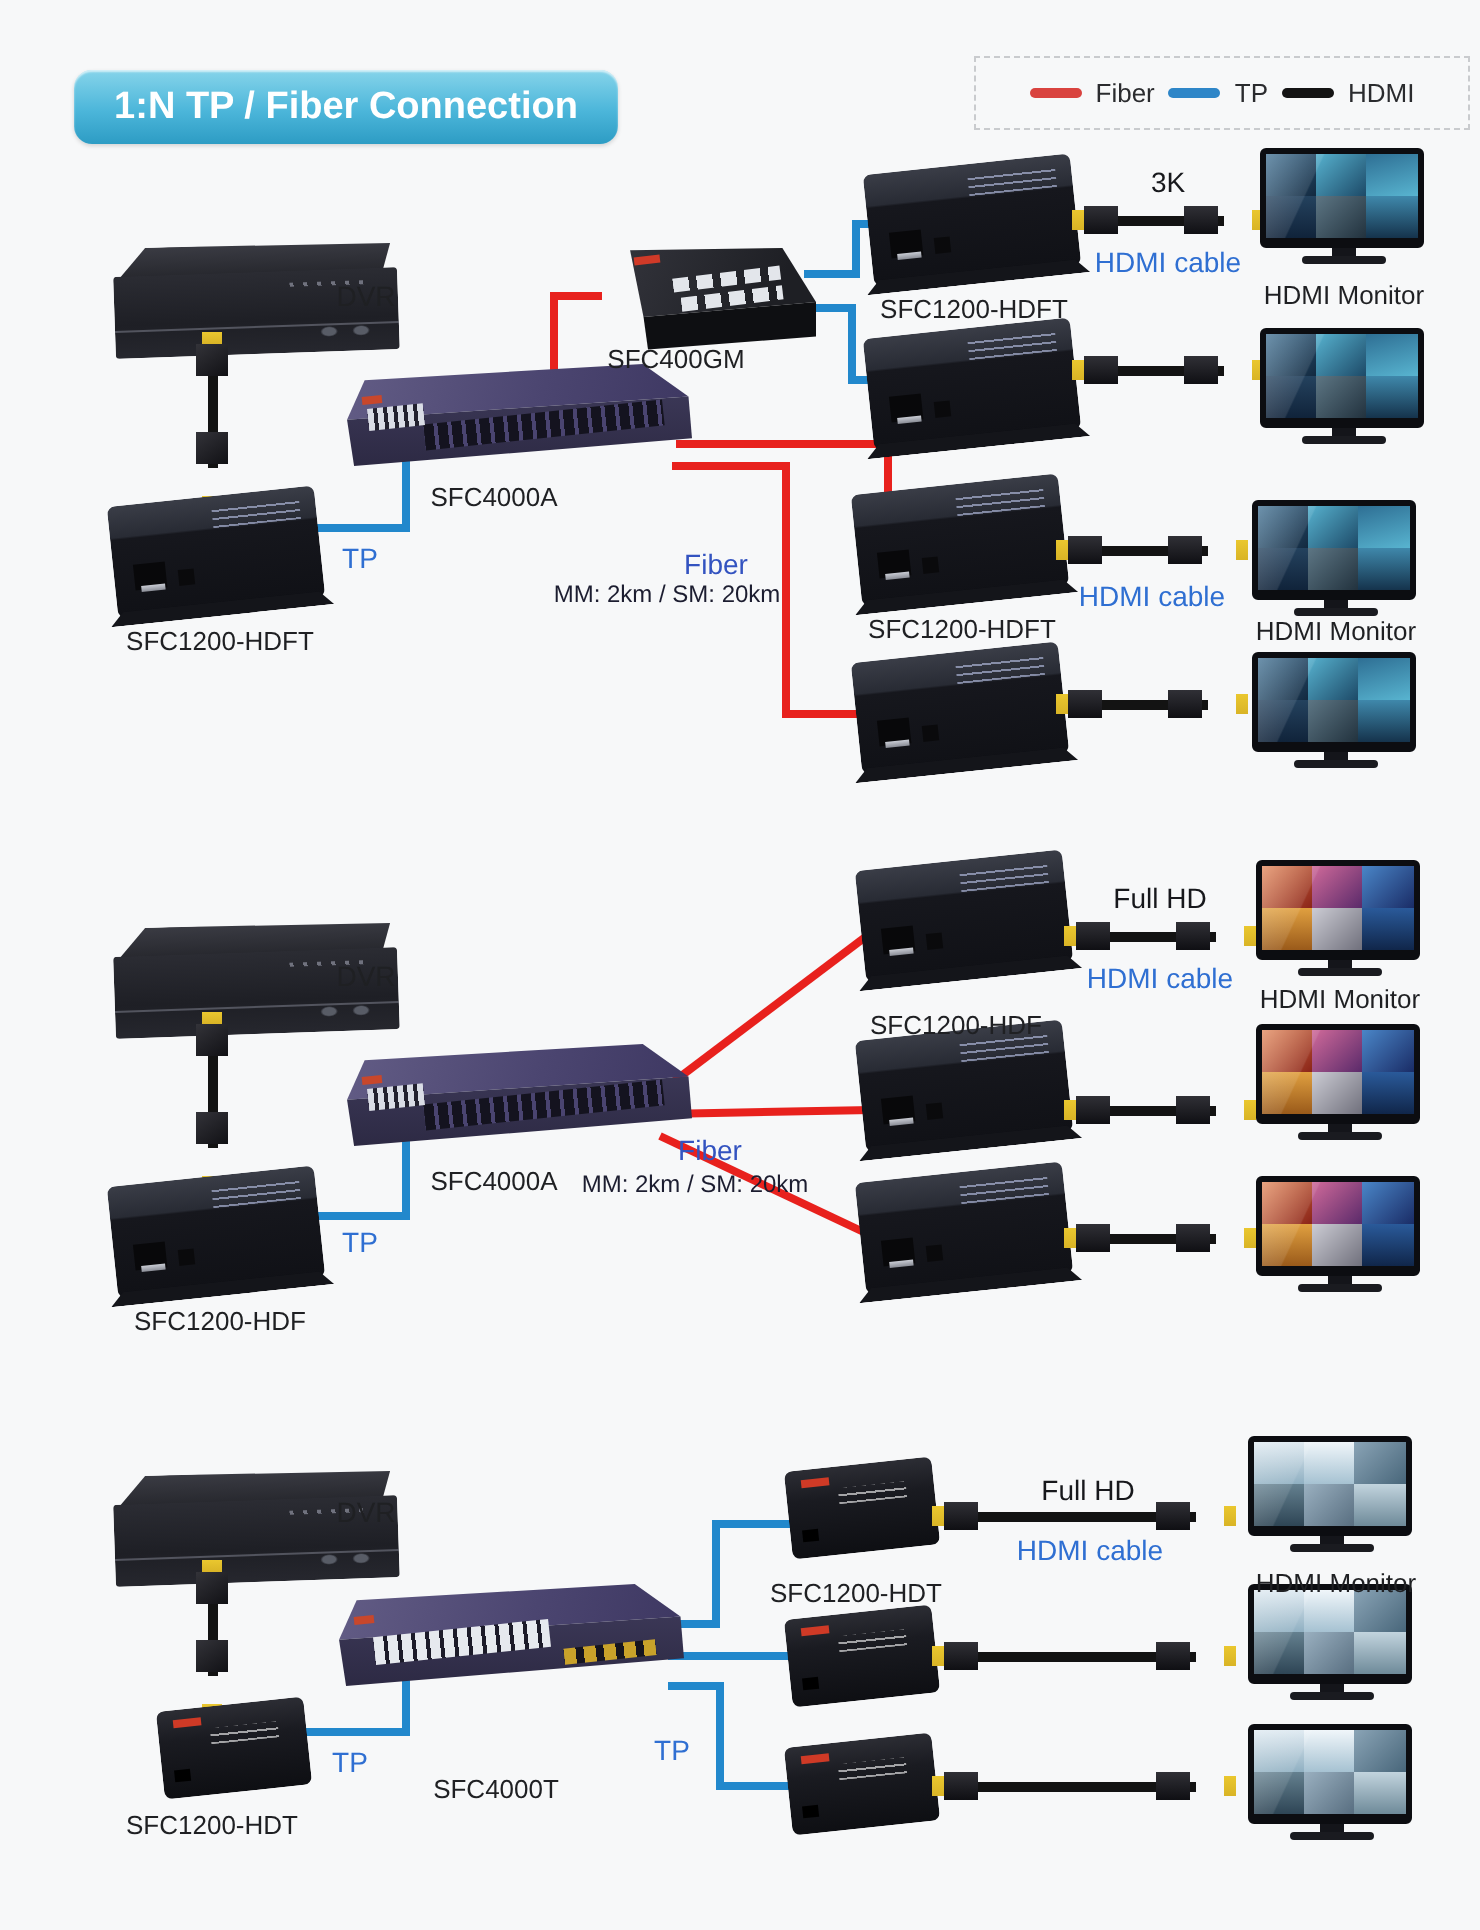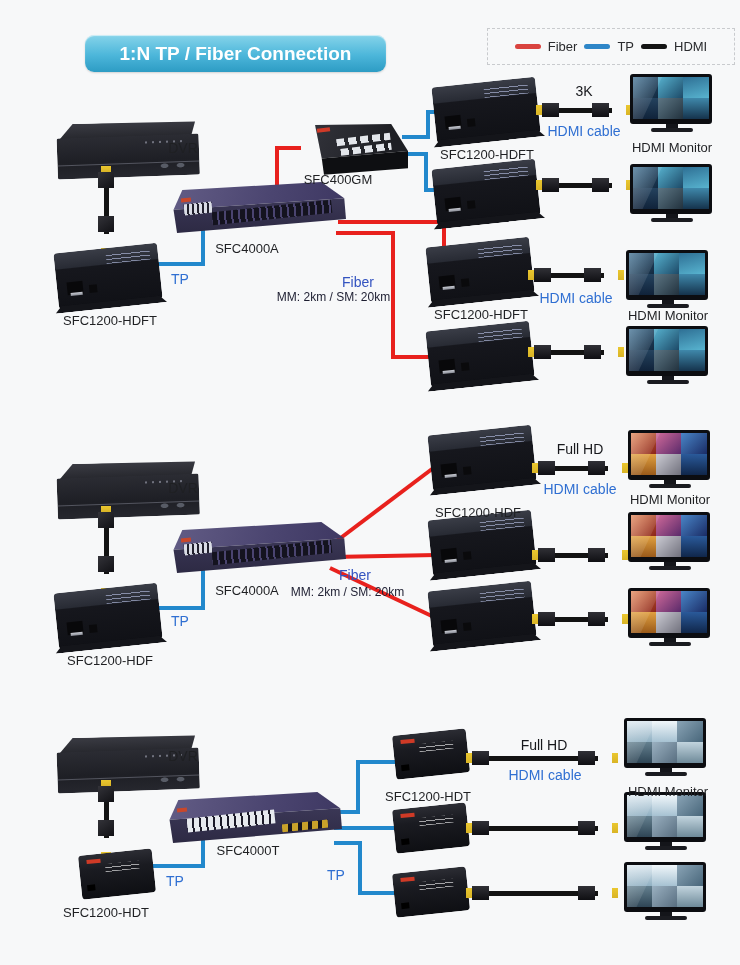--- a/index.html
+++ b/index.html
@@ -150,21 +150,21 @@
 
   <div class="legend">
     <span class="lg-swatch" style="background: rgb(217, 67, 63);"></span>
     <span>Fiber</span>
     <span class="lg-swatch" style="background: rgb(46, 134, 200);"></span>
     <span>TP</span>
     <span class="lg-swatch" style="background: rgb(20, 20, 20);"></span>
     <span>HDMI</span>
   </div>
 
-  <div class="banner" style="left:37px;top:35px;width:301px;margin-left:48px;">1:N TP / Fiber Connection</div>
+  <div class="banner" style="left:37px;top:35px;width:272px;">1:N TP / Fiber Connection</div>
 
   <div class="dev dvr" style="left:57px;top:122px;">
       <div class="d-top"></div>
       <div class="d-front"></div>
     </div>
   <div class="lbl" style="left:158px;top:141px;width:50px;font-size:14px;">DVR</div>
   <div class="dev vcable" style="left:95px;top:166px;height:88px;"></div>
   <div class="dev cv-f" style="left:56px;top:248px;"></div>
   <div class="lbl" style="left:50px;top:314px;width:120px;">SFC1200-HDFT</div>
   <div class="lbl lbl-blue" style="left:160px;top:272px;width:40px;">TP</div>
@@ -289,21 +289,21 @@
   <div class="lbl" style="left:50px;top:906px;width:112px;">SFC1200-HDT</div>
   <div class="lbl lbl-blue" style="left:155px;top:874px;width:40px;">TP</div>
 
   <div class="dev sw sw-t" style="left:166px;top:792px;">
     <div class="f-top"></div>
       <div class="f-front"></div>
       <div class="p1"></div>
       <div class="p2"></div>
       <div class="lg"></div>
   </div>
-  <div class="lbl" style="left:198px;top:844px;width:100px;">SFC4000T</div>
+  <div class="lbl" style="left:198px;top:888px;width:100px;">SFC4000T</div>
   <div class="lbl lbl-blue" style="left:316px;top:868px;width:40px;">TP</div>
 
   <div class="dev cv-t" style="left:394px;top:732px;"></div>
   <div class="lbl" style="left:372px;top:790px;width:112px;">SFC1200-HDT</div>
   <div class="dev cv-t" style="left:394px;top:806px;"></div>
   <div class="dev cv-t" style="left:394px;top:870px;"></div>
 
   <div class="lbl lbl-tag" style="left:494px;top:738px;width:100px;">Full HD</div>
   <div class="dev hcable" style="left:466px;top:750px;width:152px;"></div>
   <div class="lbl lbl-blue" style="left:495px;top:768px;width:100px;">HDMI cable</div>

